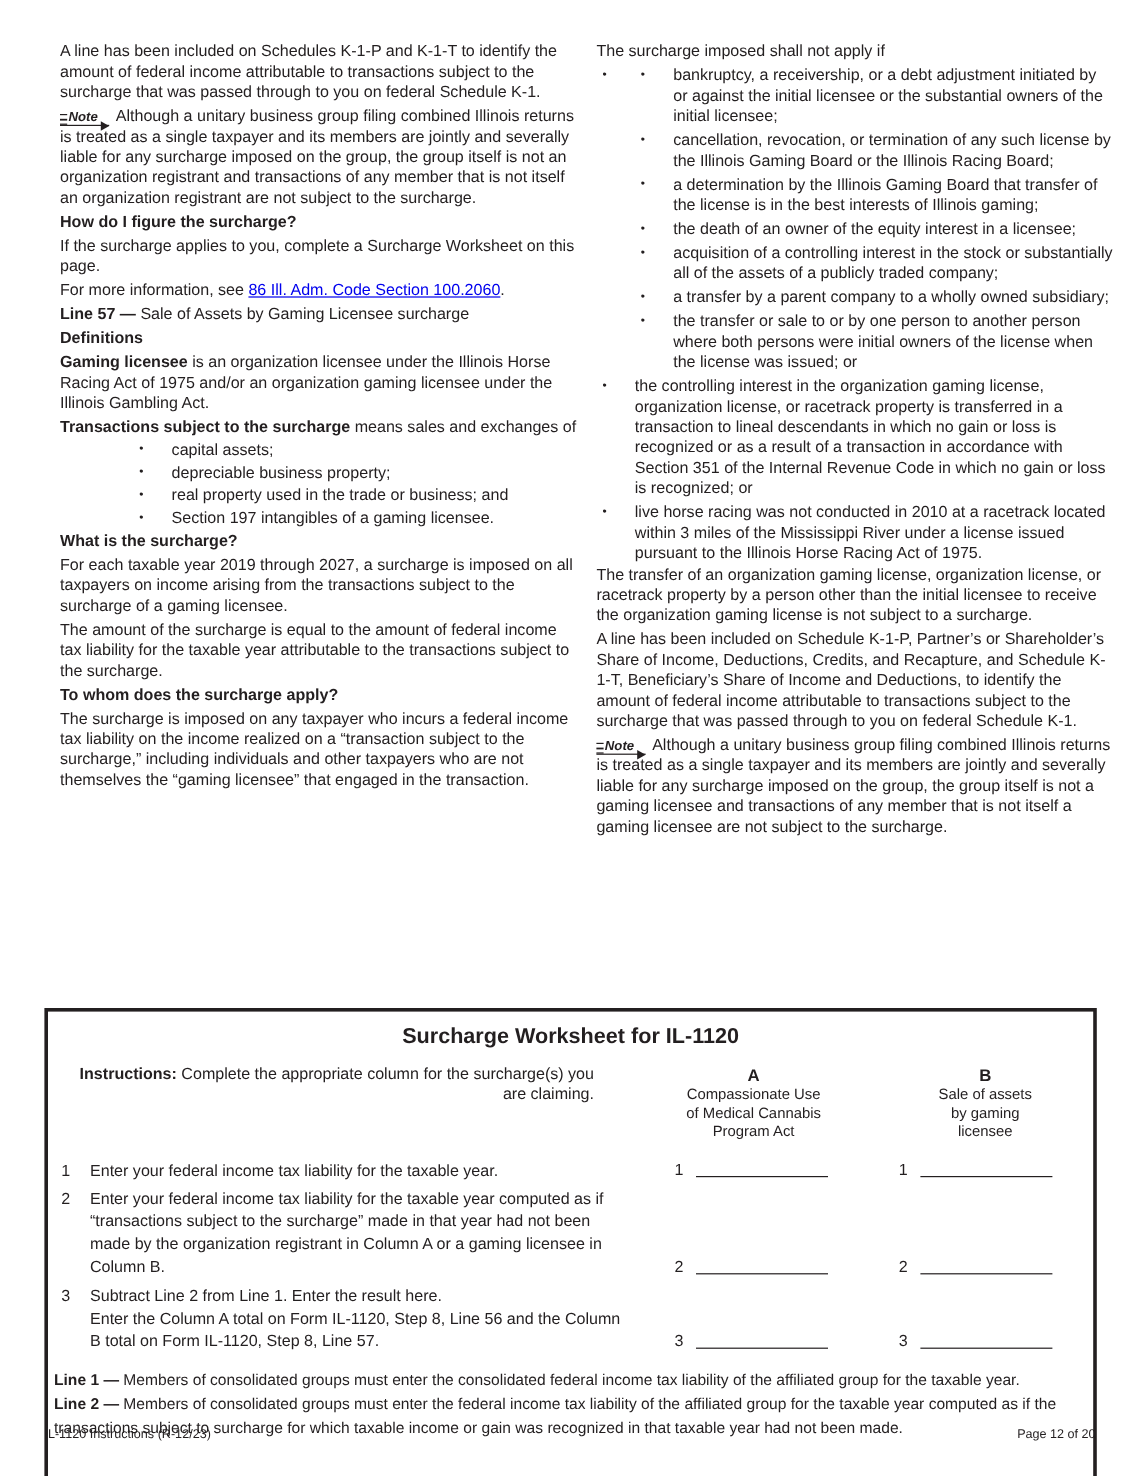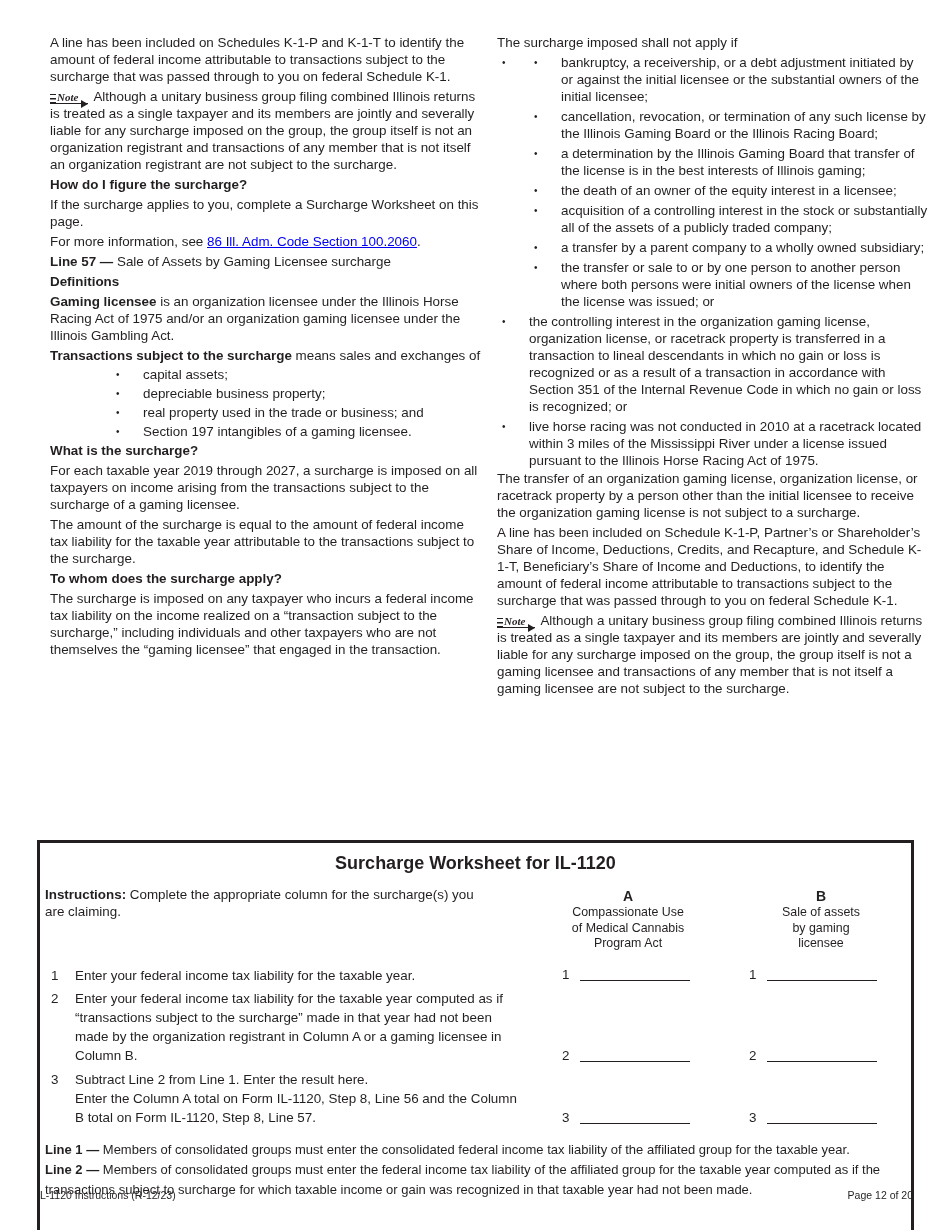--- a/index.html
+++ b/index.html
@@ -24,21 +24,20 @@
     position: relative;
     font-style: italic;
     font-weight: bold;
     font-size: 11px;
     line-height: 11px;
     padding: 0 10px 0 7px;
     margin-right: 2px;
     border-bottom: 1.5px solid #231f20;
     vertical-align: 0px;
     height: 12px;
-    font-family: Liberation Serif, serif;
   }
   .note-icon::before {
     content: "";
     position: absolute;
     left: 0; top: 2px;
     width: 6px; height: 7px;
     border-top: 1.5px solid #231f20;
     border-bottom: 1.5px solid #231f20;
     background: linear-gradient(#231f20, #231f20) 0 2.5px / 6px 1.5px no-repeat;
   }
@@ -68,20 +67,21 @@
     width: 877px; height: 449px;
     border: 3px solid #231f20;
   }
   .ws-title {
     position: absolute; top: 9px; left: 0; width: 100%;
     text-align: center; font-weight: bold; font-size: 18px; line-height: 22px;
   }
   .ws-instr {
     position: absolute; left: 5px; top: 43px; width: 450px;
     line-height: 17px;
+    text-align: right;
   }
   .ws-colhead {
     position: absolute; top: 44px; width: 140px; text-align: center;
     font-size: 12.4px; line-height: 15.5px;
   }
   .ws-colhead .letter { font-weight: bold; font-size: 14px; line-height: 18px; display: block; }
   .ws-colA { left: 518px; }
   .ws-colB { left: 711px; }
   .ws-line { position: absolute; left: 11px; width: 470px; line-height: 19px; }
   .ws-line .num { position: absolute; left: 0; top: 0; }

